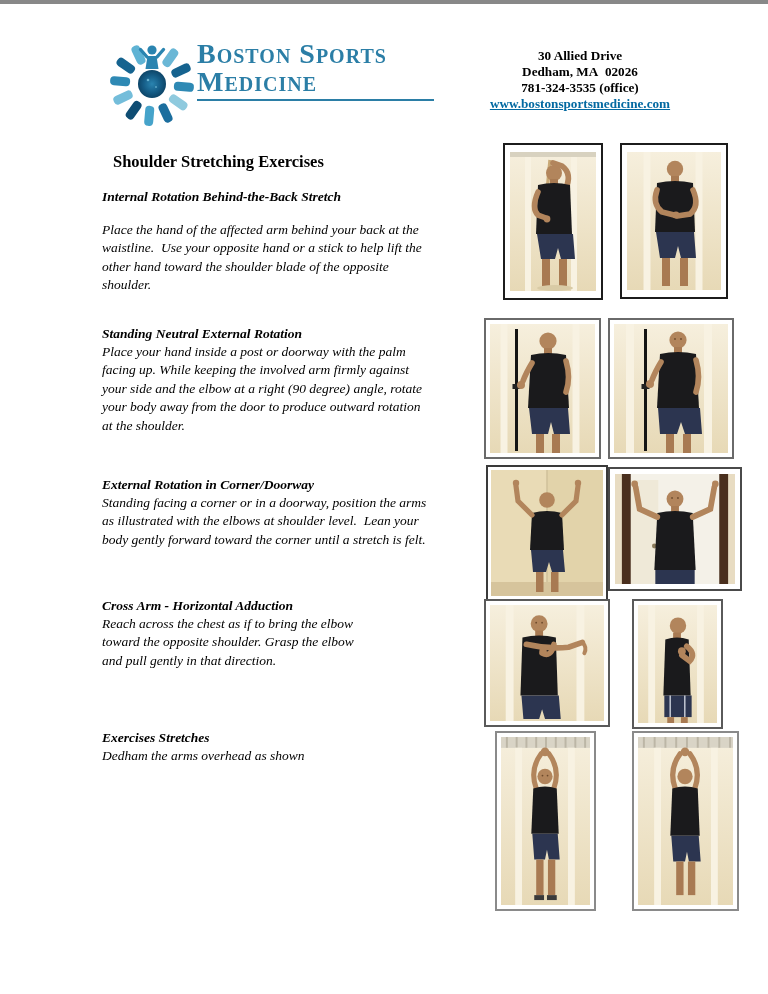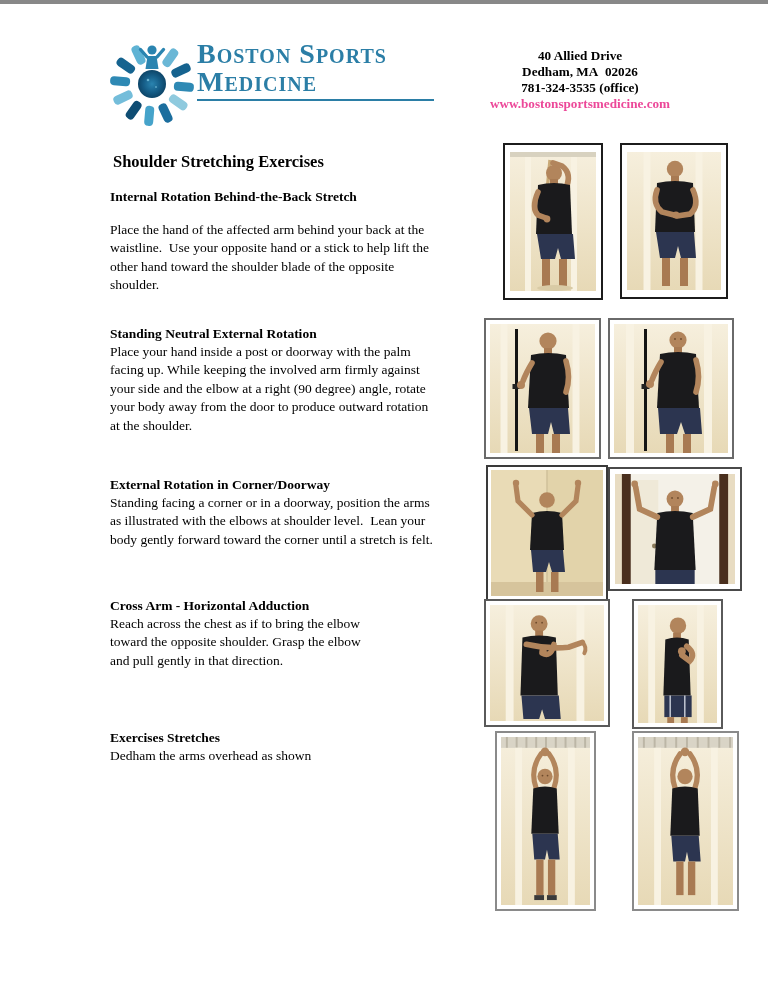--- a/index.html
+++ b/index.html
@@ -11,25 +11,25 @@
   
   .logo-icon{position:absolute;left:106px;top:34px;width:92px;height:90px;}
   .logo-text{position:absolute;left:197px;top:36px;width:250px;}
   .logo-line{font-variant:small-caps;font-weight:bold;color:#2b7ea6;
     font-size:28px;line-height:28px;letter-spacing:1px;white-space:nowrap;}
   .logo-rule{width:237px;height:2px;background:#2b7ea6;margin-top:3px;}
   .logo-sub{font-variant:small-caps;font-weight:bold;color:#474747;
     font-size:16px;line-height:20px;letter-spacing:1.5px;margin-top:1px;white-space:nowrap;}
   .contact{position:absolute;left:445px;top:44px;width:270px;text-align:center;
     font-weight:bold;font-size:13.2px;line-height:16px;}
-  .contact .website{color:#ec4899;cursor:pointer;display:block;}
+  .contact .website{color:#0369a1;text-decoration:underline;cursor:pointer;display:block;}
   
   .title{position:absolute;left:113px;top:148px;margin:0;
     font-size:16.5px;font-weight:bold;}
-  .section{position:absolute;left:110px;width:400px;}
+  .section{position:absolute;left:102px;width:400px;font-style:italic;}
   .sec-h{font-size:13.5px;font-weight:bold;line-height:18px;}
   .sec-b{font-size:13.5px;line-height:18.4px;white-space:pre-line;}
   .gap-after-h .sec-h{margin-bottom:15px;}
   .s1{top:184px;} .s2{top:321px;} .s3{top:472px;} .s4{top:593px;} .s5{top:725px;}
   
   .frame{position:absolute;box-sizing:border-box;background:#fff;}
   .frame svg{display:block;width:100%;height:100%;}
   .f1a{left:503px;top:139px;width:100px;height:157px;border:2px solid #1c1c1c;padding:7px 5px;}
   .f1b{left:620px;top:139px;width:108px;height:156px;border:2px solid #1c1c1c;padding:7px 5px;}
   .f2a{left:484px;top:314px;width:117px;height:141px;border:2px solid #6a6a6a;padding:4px;}
@@ -110,21 +110,21 @@
       <path d="M40,19 L33.5,11.5 M50,19 L56.5,11.5" stroke="#2a84b0" stroke-width="3.4" stroke-linecap="round" fill="none"></path>
     </g>
   </svg>
   <div class="logo-text">
     <div class="logo-line">Boston Sports</div>
     <div class="logo-line">Medicine</div>
     <div class="logo-rule"></div>
   </div>
 
   <div class="contact">
-    <div>40 Allied Drive</div>
+    <div>30 Allied Drive</div>
     <div>Dedham, MA&nbsp; 02026</div>
     <div>781-324-3535 (office)</div>
     <a class="website">www.bostonsportsmedicine.com</a>
   </div>
 
   <h1 class="title">Shoulder Stretching Exercises</h1>
 
   <div class="section s1 gap-after-h">
     <div class="sec-h">Internal Rotation Behind-the-Back Stretch</div>
     <div class="sec-b">Place the hand of the affected arm behind your back at the

